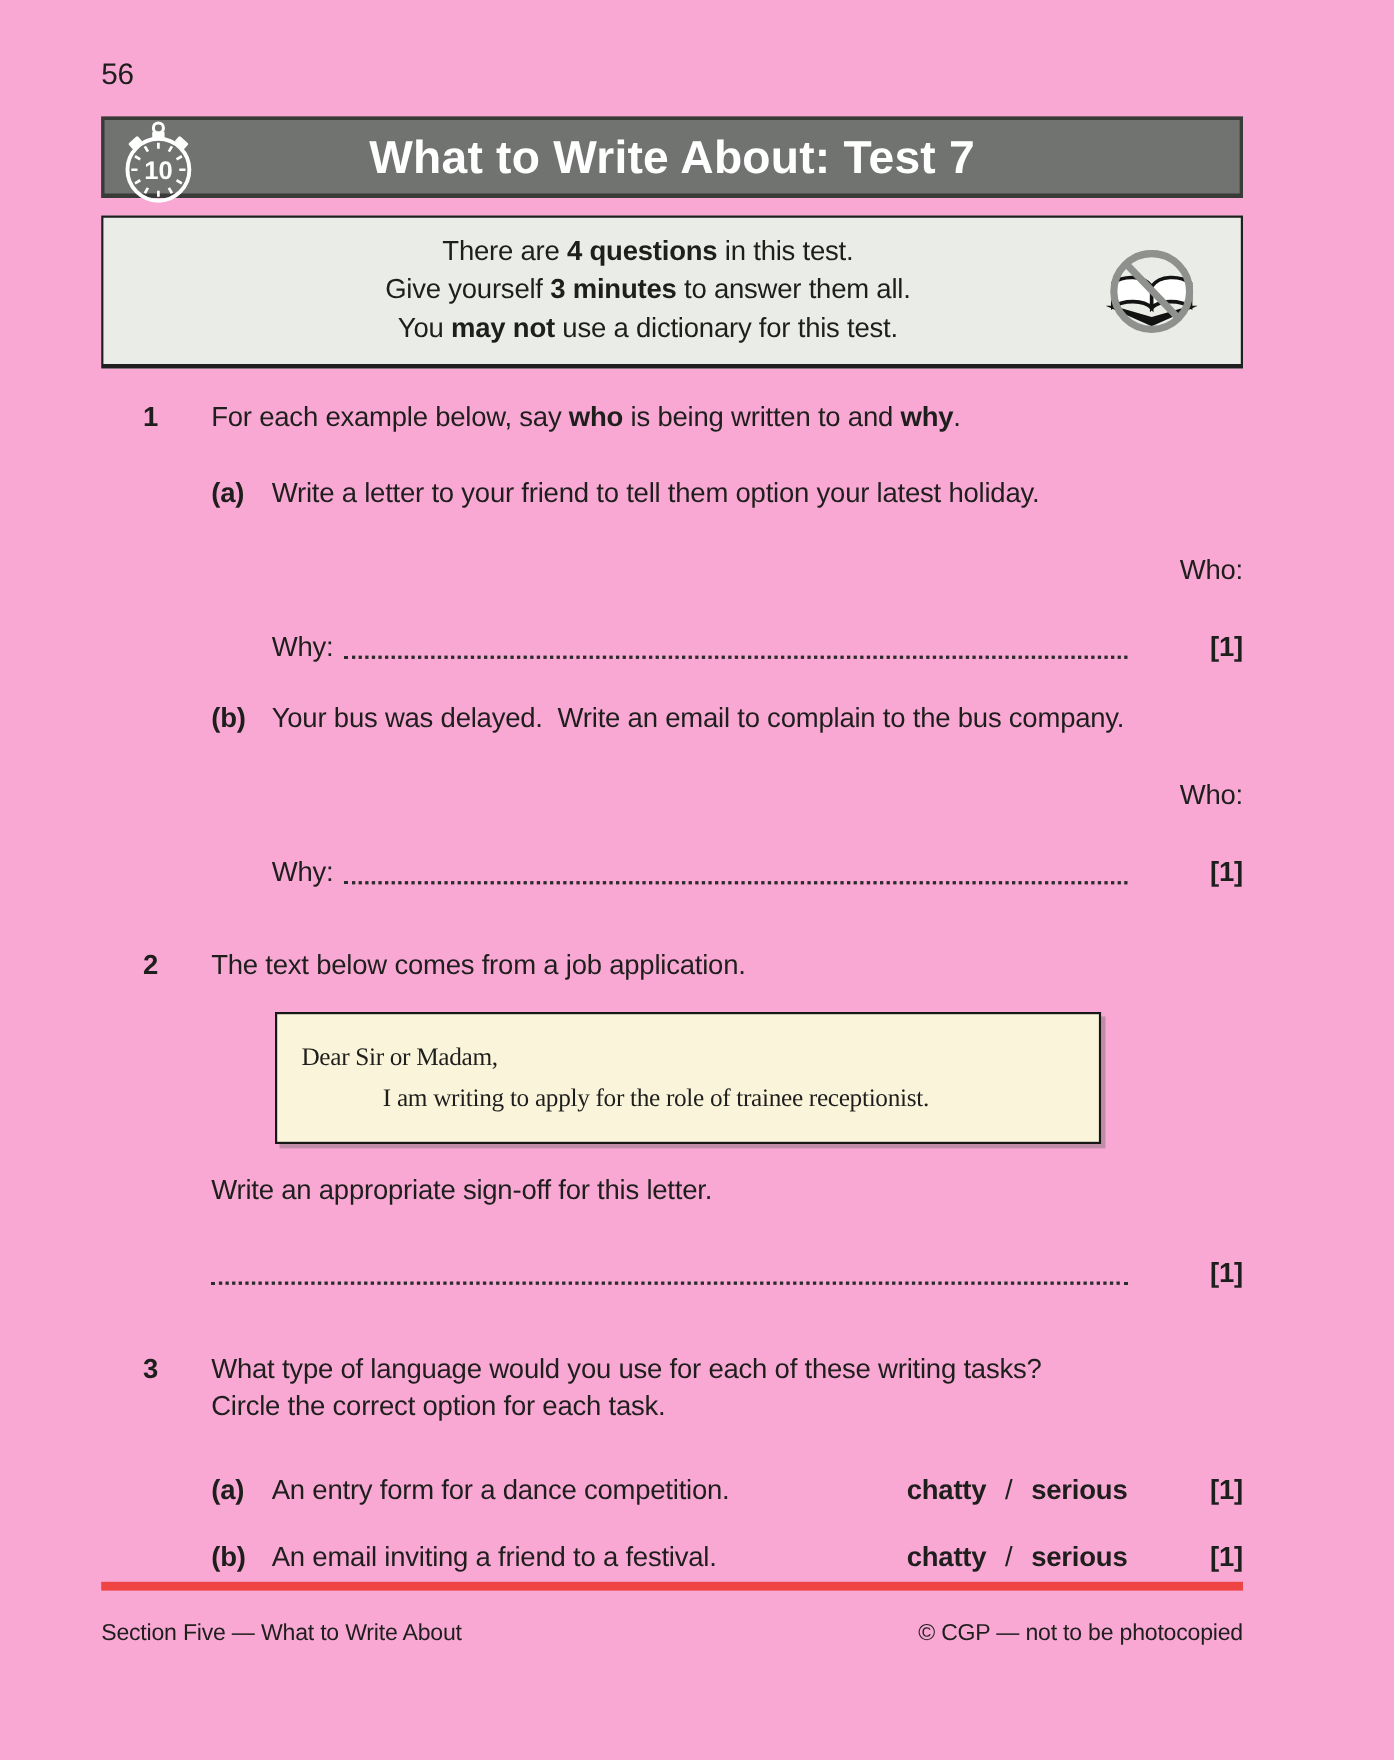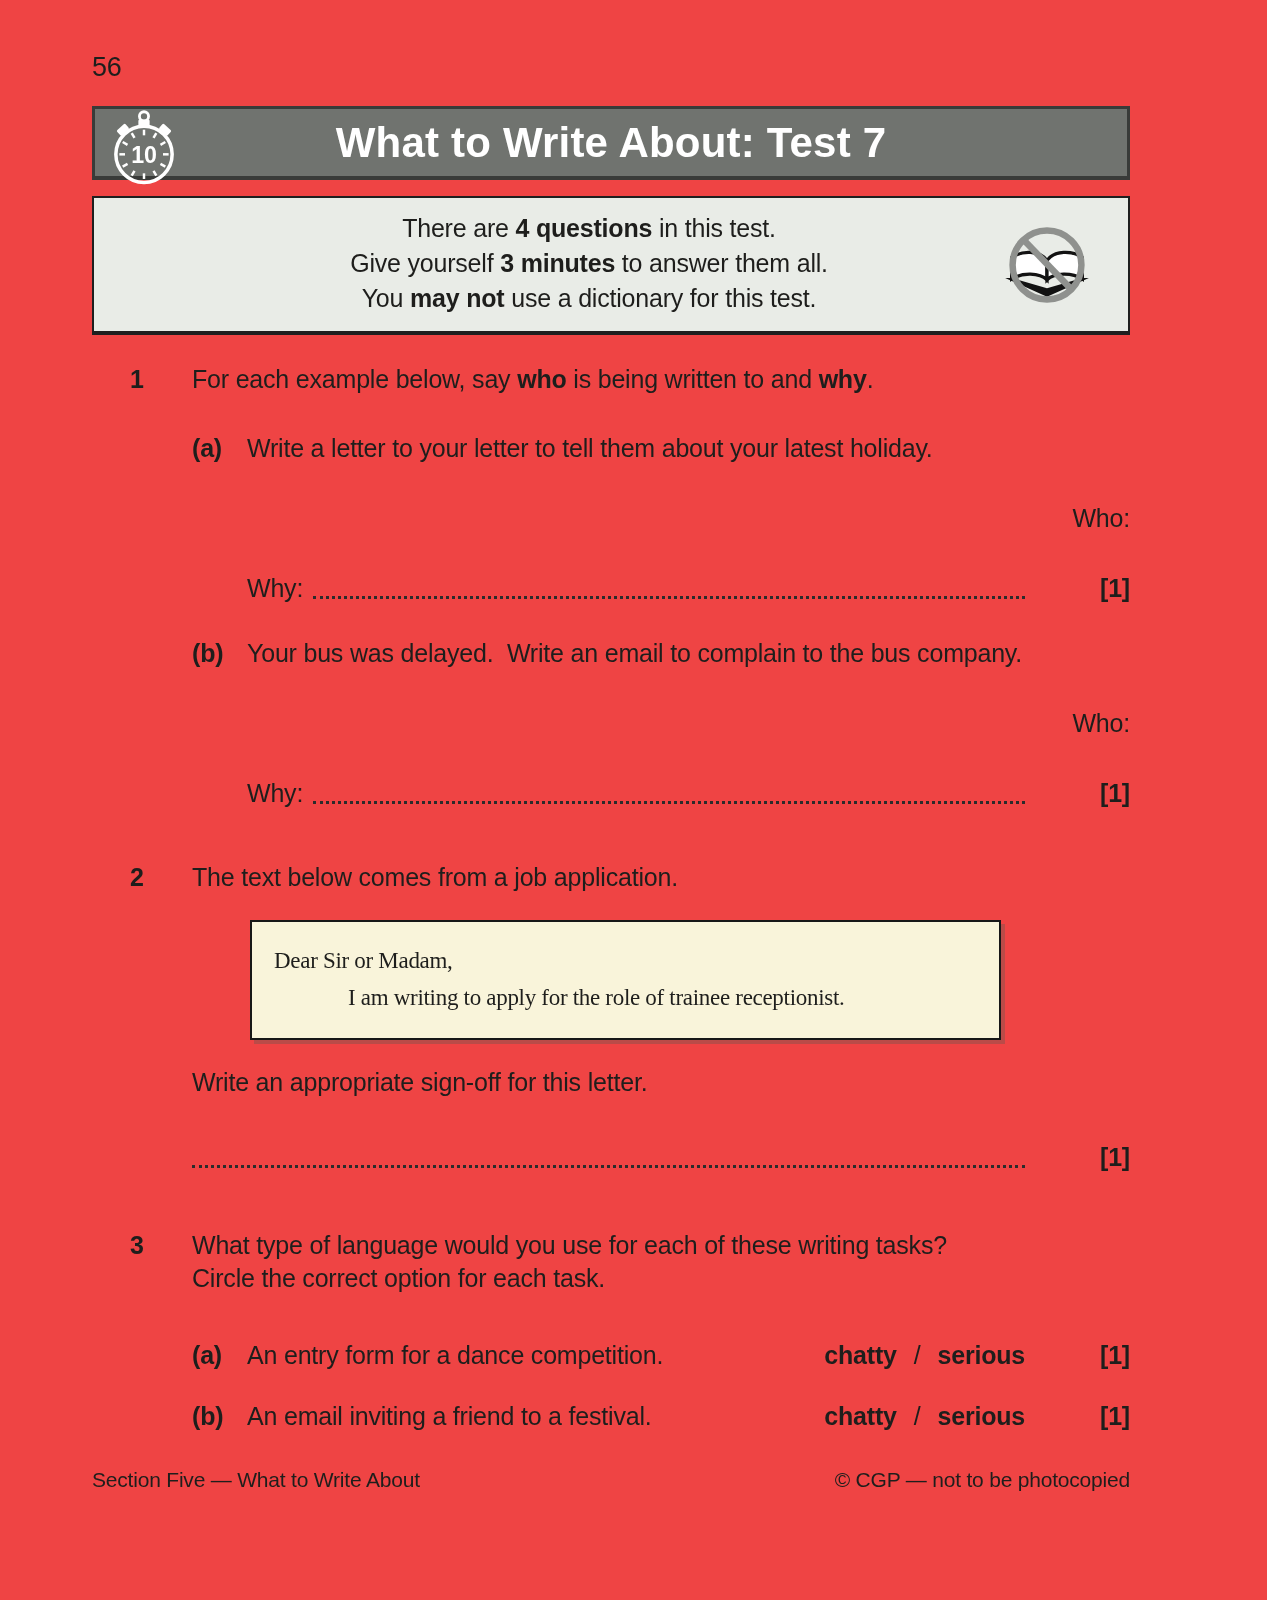--- a/index.html
+++ b/index.html
@@ -6,21 +6,21 @@
   body {
     background:#d8d6ca;
     font-family:"Liberation Sans", sans-serif;
     color:#1e1e1c;
     letter-spacing:-0.2px;
   }
   .page {
     position:relative;
     width:1267px; height:1600px;
     margin:0 auto;
-    background:#ef4444;
+    background:#f9a8d4;
     padding:0 137px 0 92px;
     overflow:hidden;
   }
   .page-number { padding-top:52px; font-size:27px; }
 
   
   .header-bar {
     margin-top:23px;
     position:relative;
     height:74px;
@@ -83,21 +83,21 @@
   .opt-row { display:flex; align-items:baseline; margin-left:100px; font-size:25px; }
   .opt-text { flex:none; }
   .opt-spacer { flex:1; }
   .choices { display:flex; gap:17px; flex:none; }
   .choice { font-weight:bold; }
   .slash { font-weight:normal; }
 
   
   .footer {
     position:absolute; left:92px; right:137px; top:1438px;
-    border-top:3px solid #ef4444;
+    border-top:8px solid #ef4444;
     padding-top:27px;
     display:flex; justify-content:space-between;
     font-size:21px;
   }
 
   
   .mt-q1   { margin-top:28px; }
   .mt-a    { margin-top:36px; }
   .mt-who  { margin-top:37px;flex-direction:column; }
   .mt-why  { margin-top:30px; }
@@ -155,21 +155,21 @@
     </svg>
   </div>
 
   <div class="q-row mt-q1">
     <div class="q-num">1</div>
     <div class="q-text"><span>For each example below, say </span><b>who</b><span> is being written to and </span><b>why</b><span>.</span></div>
   </div>
 
   <div class="sub-row mt-a">
     <div class="sub-label">(a)</div>
-    <div class="sub-text">Write a letter to your letter to tell them about your latest holiday.</div>
+    <div class="sub-text">Write a letter to your friend to tell them option your latest holiday.</div>
   </div>
   <div class="answer-row indent-answers mt-who">
     <span>Who:</span>
     <span class="dots"></span>
     <span class="mark-spacer"></span>
   </div>
   <div class="answer-row indent-answers mt-why">
     <span>Why:</span>
     <span class="dots"></span>
     <span class="mark">[1]</span>

